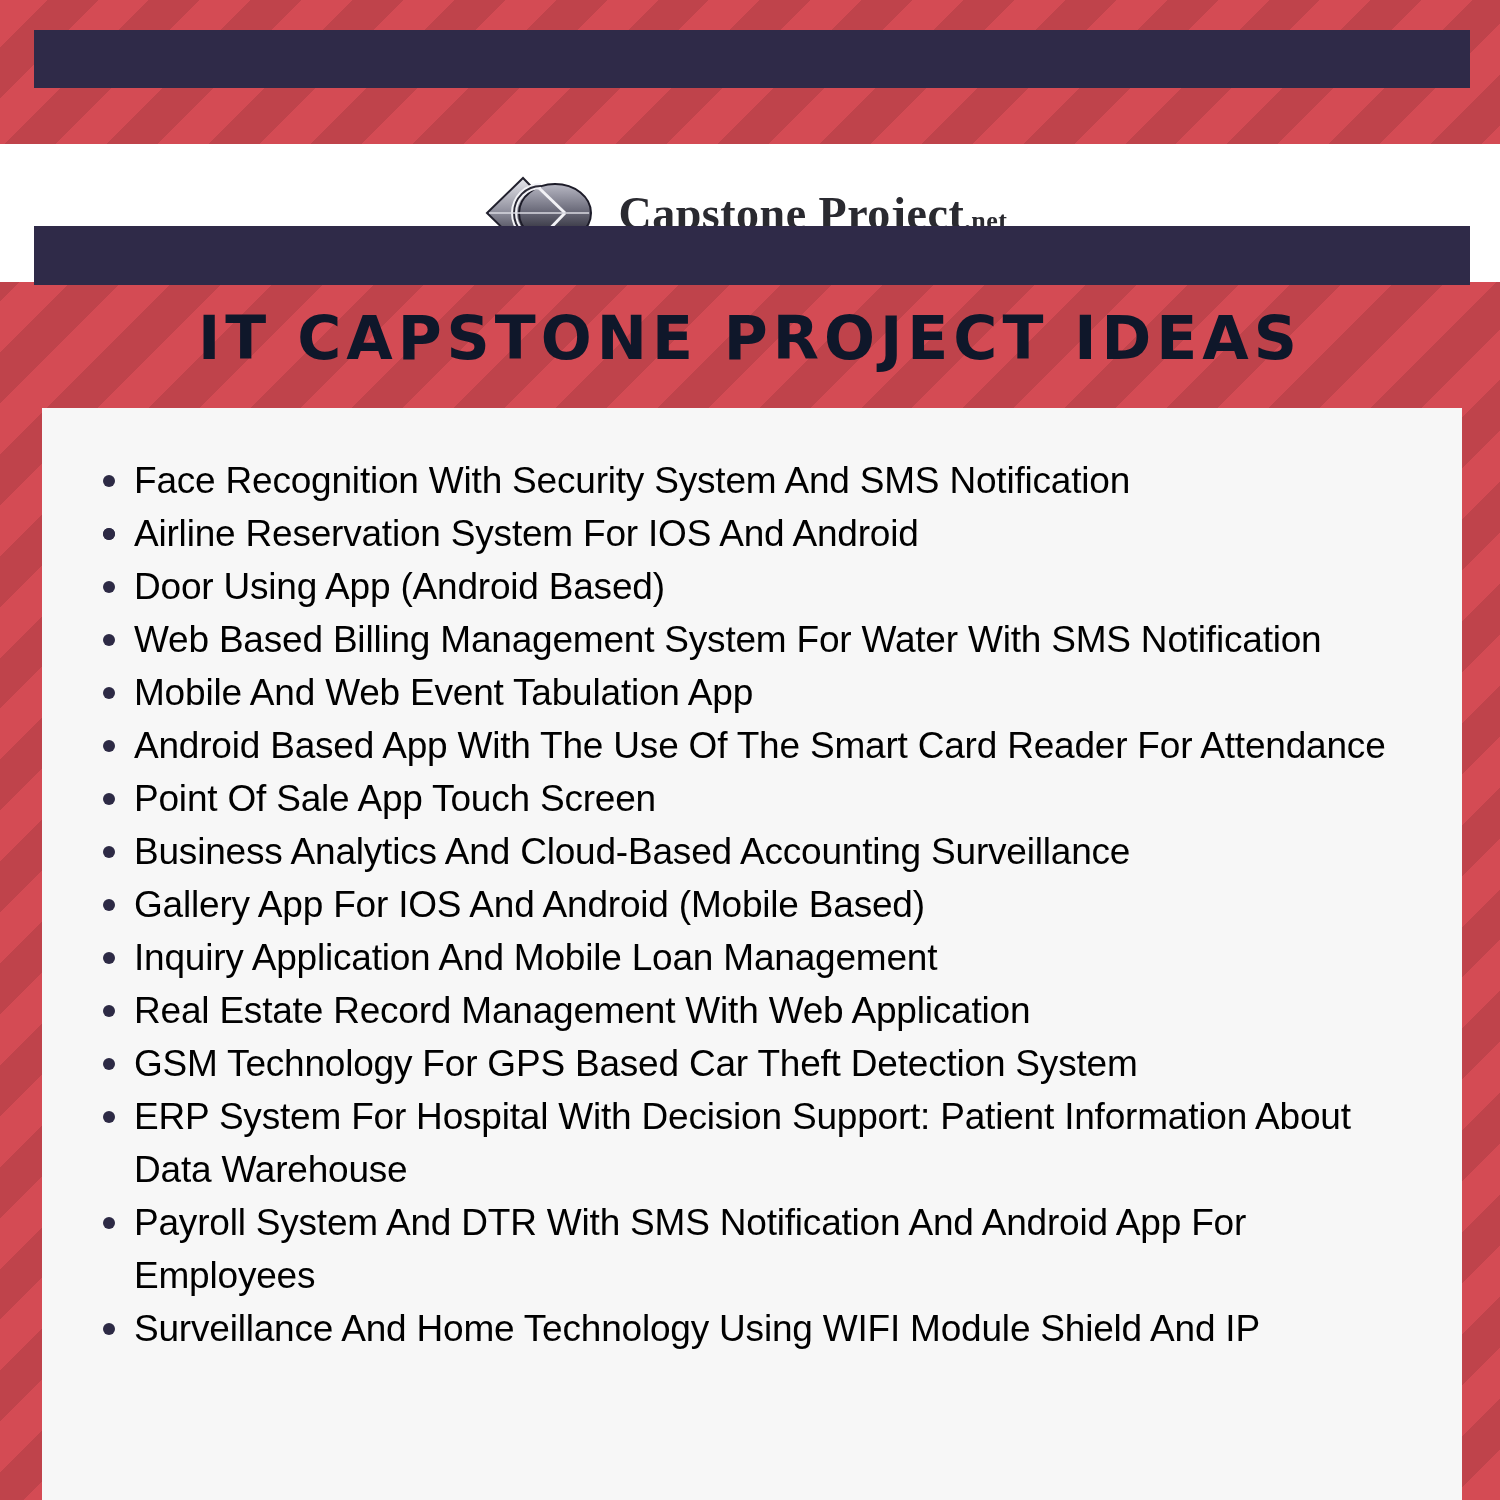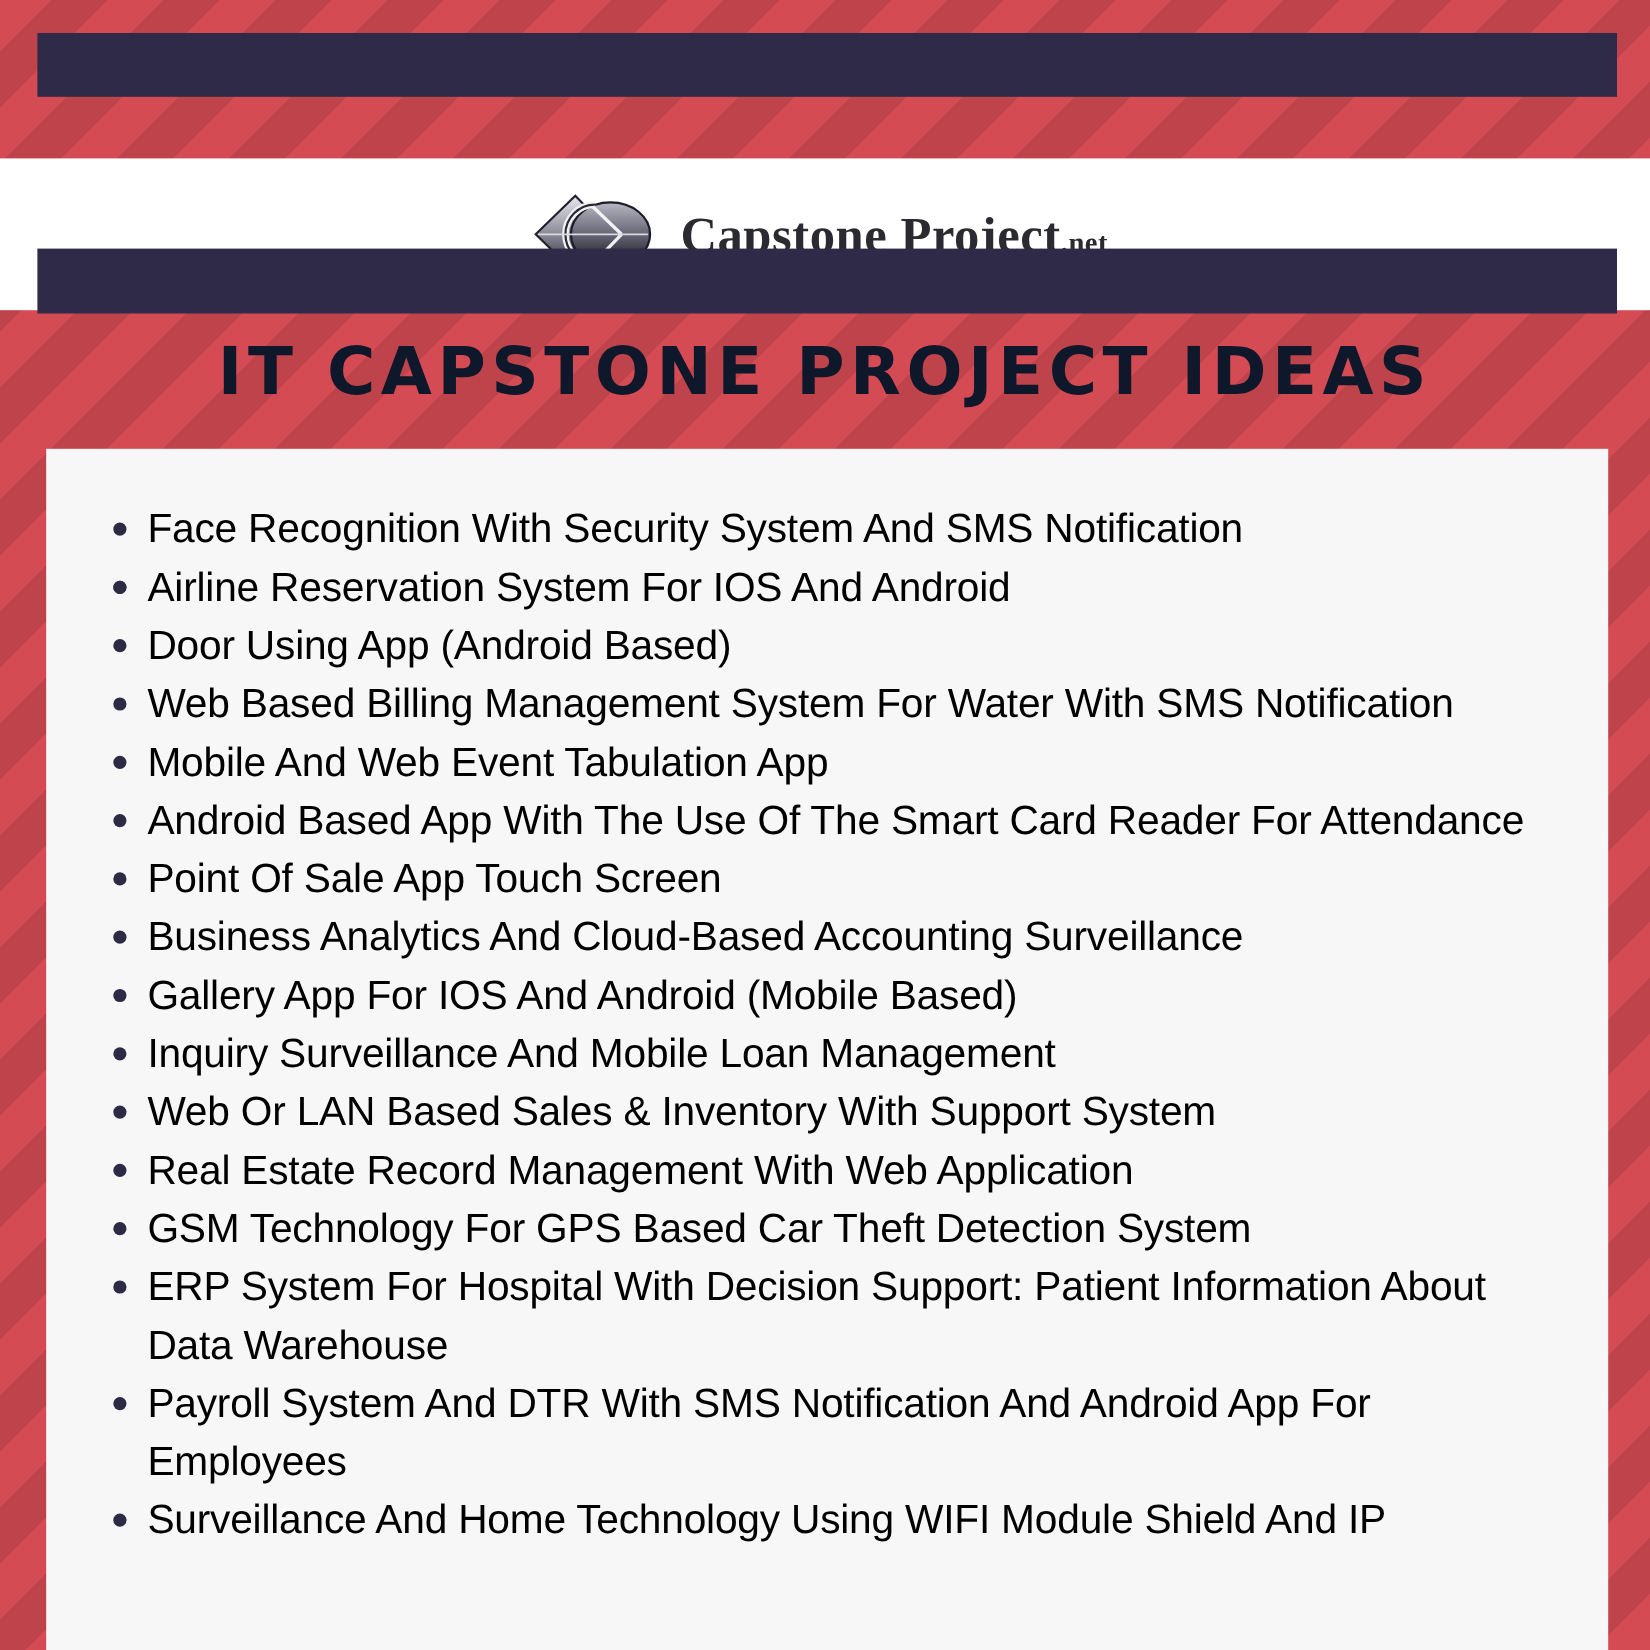--- a/index.html
+++ b/index.html
@@ -133,21 +133,20 @@
     <li class="idea-item"><span class="bullet"></span><span>Face Recognition With Security System And SMS Notification</span></li>
     <li class="idea-item"><span class="bullet"></span></li>
     <li class="idea-item"><span class="bullet"></span><span>Airline Reservation System For IOS And Android</span></li>
     <li class="idea-item"><span class="bullet"></span><span>Door Using App (Android Based)</span></li>
     <li class="idea-item"><span class="bullet"></span><span>Web Based Billing Management System For Water With SMS Notification</span></li>
     <li class="idea-item"><span class="bullet"></span><span>Mobile And Web Event Tabulation App</span></li>
     <li class="idea-item"><span class="bullet"></span><span>Android Based App With The Use Of The Smart Card Reader For Attendance</span></li>
     <li class="idea-item"><span class="bullet"></span><span>Point Of Sale App Touch Screen</span></li>
     <li class="idea-item"><span class="bullet"></span><span>Business Analytics And Cloud-Based Accounting Surveillance</span></li>
     <li class="idea-item"><span class="bullet"></span><span>Gallery App For IOS And Android (Mobile Based)</span></li>
-    <li class="idea-item"><span class="bullet"></span><span>Inquiry Surveillance And Mobile Loan Management</span></li>
-    <li class="idea-item"><span class="bullet"></span><span>Web Or LAN Based Sales &amp; Inventory With Support System</span></li>
+    <li class="idea-item"><span class="bullet"></span><span>Inquiry Application And Mobile Loan Management</span></li>
     <li class="idea-item"><span class="bullet"></span><span>Real Estate Record Management With Web Application</span></li>
     <li class="idea-item"><span class="bullet"></span><span>GSM Technology For GPS Based Car Theft Detection System</span></li>
     <li class="idea-item"><span class="bullet"></span><span>ERP System For Hospital With Decision Support: Patient Information About Data Warehouse</span></li>
     <li class="idea-item"><span class="bullet"></span><span>Payroll System And DTR With SMS Notification And Android App For Employees</span></li>
     <li class="idea-item"><span class="bullet"></span><span>Surveillance And Home Technology Using WIFI Module Shield And IP</span></li>
   </ul>
 </div>
 
 </body></html>

